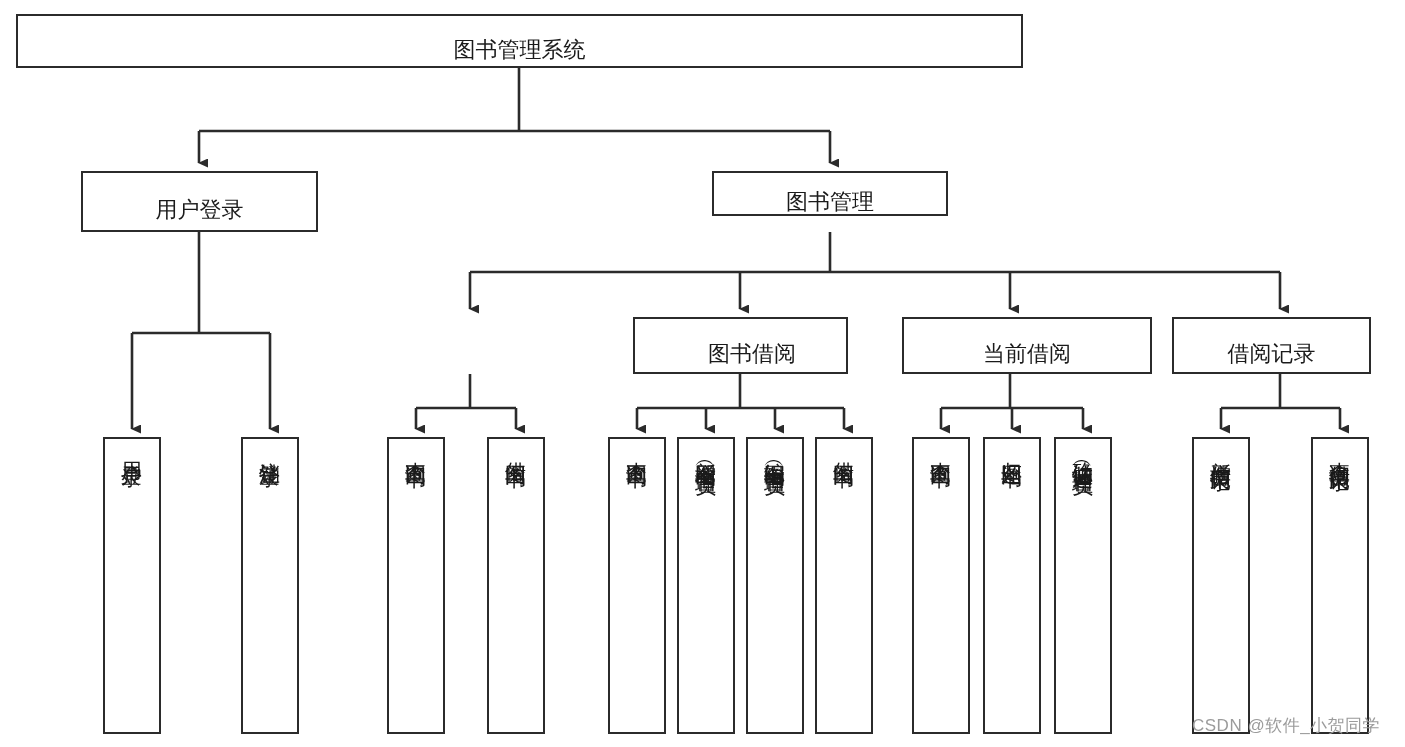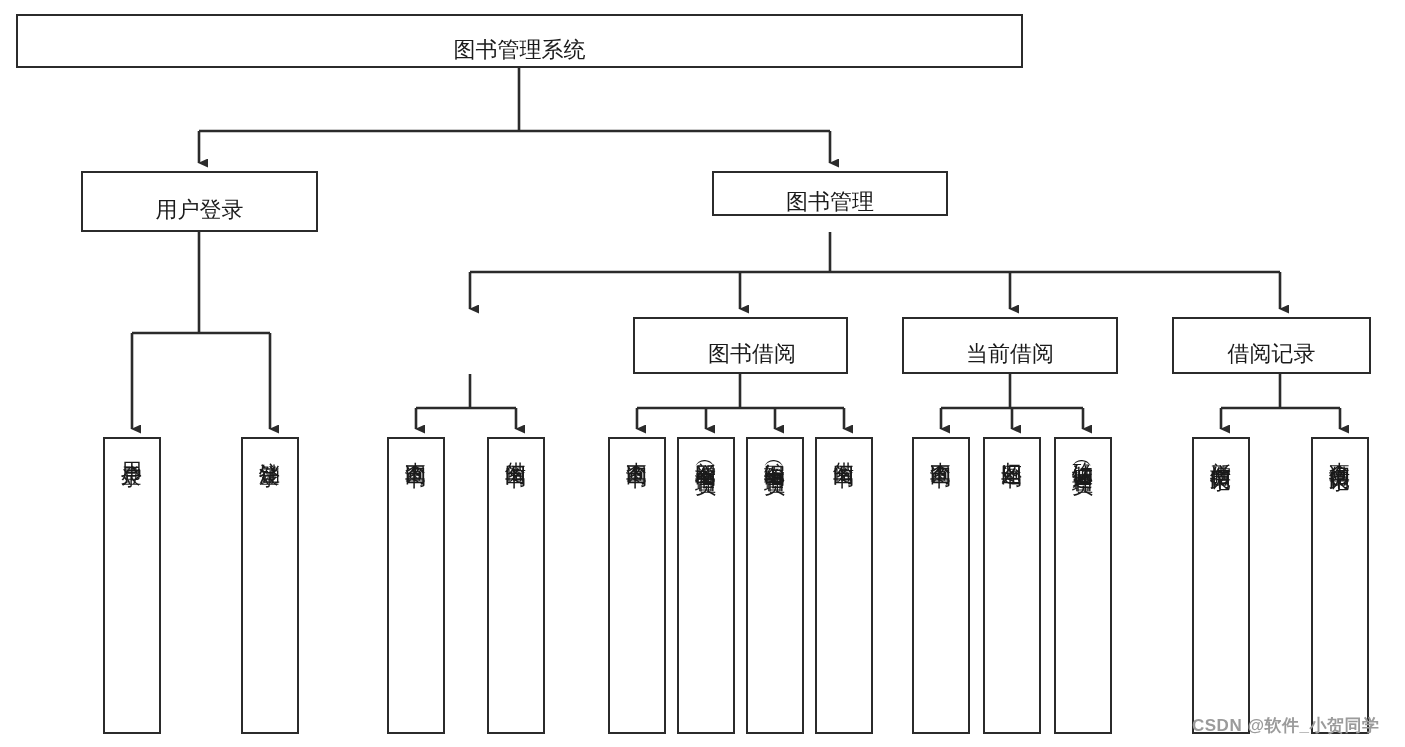--- a/index.html
+++ b/index.html
@@ -141,21 +141,21 @@
   <div class="node-box" id="node-l2-0" style="left: 81px; top: 171px; width: 237px; height: 61px;">
     <span class="node-label-h">用户登录</span>
   </div>
   <div class="node-box" id="node-l2-1" style="left: 712px; top: 171px; width: 236px; height: 45px;">
     <span class="node-label-h">图书管理</span>
   </div>
 
   <div class="node-box" id="node-l3-1" style="left: 633px; top: 317px; width: 215px; height: 57px; padding-left: 23px;">
     <span class="node-label-h">图书借阅</span>
   </div>
-  <div class="node-box" id="node-l3-2" style="left: 902px; top: 317px; width: 216px; height: 57px;">
+  <div class="node-box" id="node-l3-2" style="left: 902px; top: 317px; width: 250px; height: 57px;">
     <span class="node-label-h">当前借阅</span>
   </div>
   <div class="node-box" id="node-l3-3" style="left: 1172px; top: 317px; width: 199px; height: 57px;">
     <span class="node-label-h">借阅记录</span>
   </div>
 
   <div class="node-box vertical" id="node-leaf-0" style="left: 103px; top: 437px; width: 58px; height: 297px;">
     <span class="node-label-v">用户登录</span>
   </div>
   <div class="node-box vertical" id="node-leaf-1" style="left: 241px; top: 437px; width: 58px; height: 297px;">
@@ -188,15 +188,15 @@
   <div class="node-box vertical" id="node-leaf-10" style="left: 1054px; top: 437px; width: 58px; height: 297px;">
     <span class="node-label-v">确认归还（管理员）</span>
   </div>
   <div class="node-box vertical" id="node-leaf-11" style="left: 1192px; top: 437px; width: 58px; height: 297px;">
     <span class="node-label-v">新增借阅记录</span>
   </div>
   <div class="node-box vertical" id="node-leaf-12" style="left: 1311px; top: 437px; width: 58px; height: 297px;">
     <span class="node-label-v">查询借阅记录</span>
   </div>
 
-  <div class="watermark" id="watermark" style="left: 1192px; top: 714px; font-weight: bold;">CSDN @软件_小贺同学</div>
+  <div class="watermark" id="watermark" style="left: 1192px; top: 714px;">CSDN @软件_小贺同学</div>
 
 </div>
 
 </body></html>

